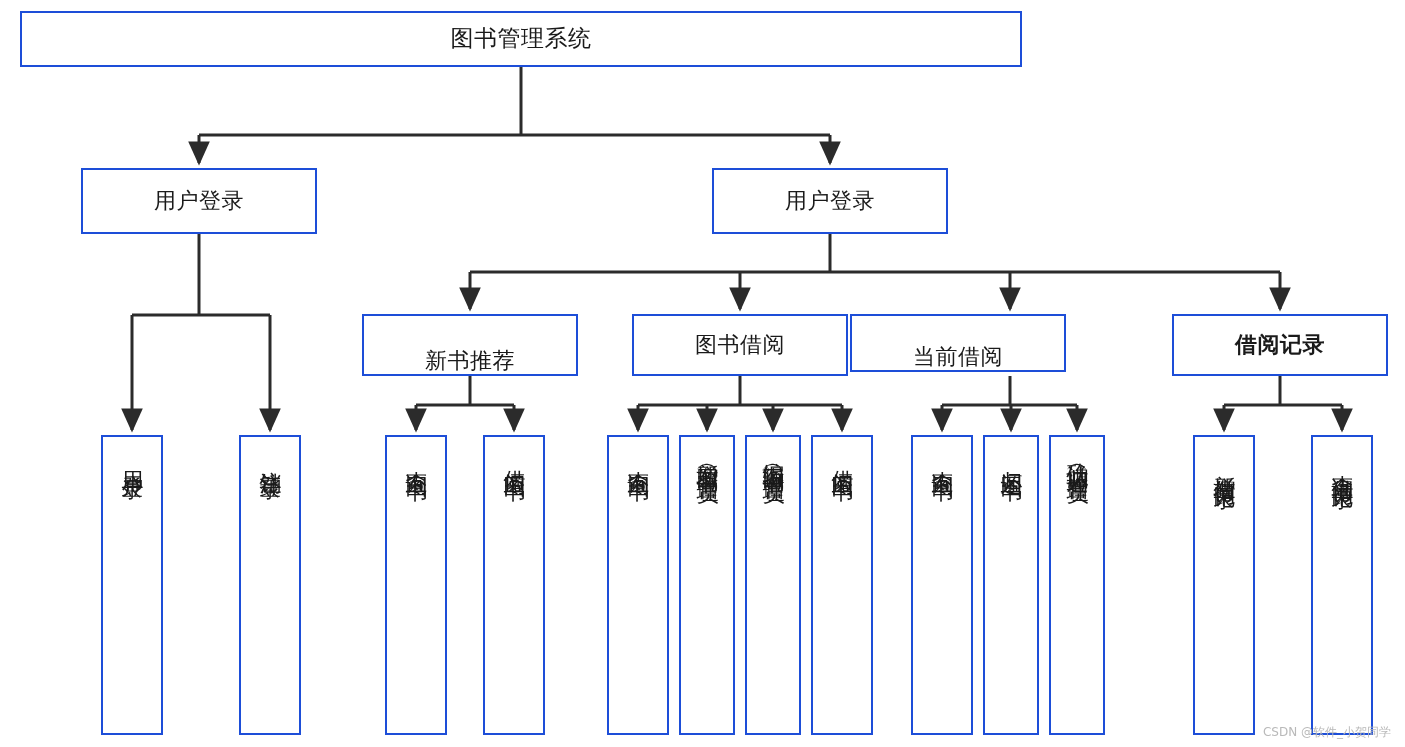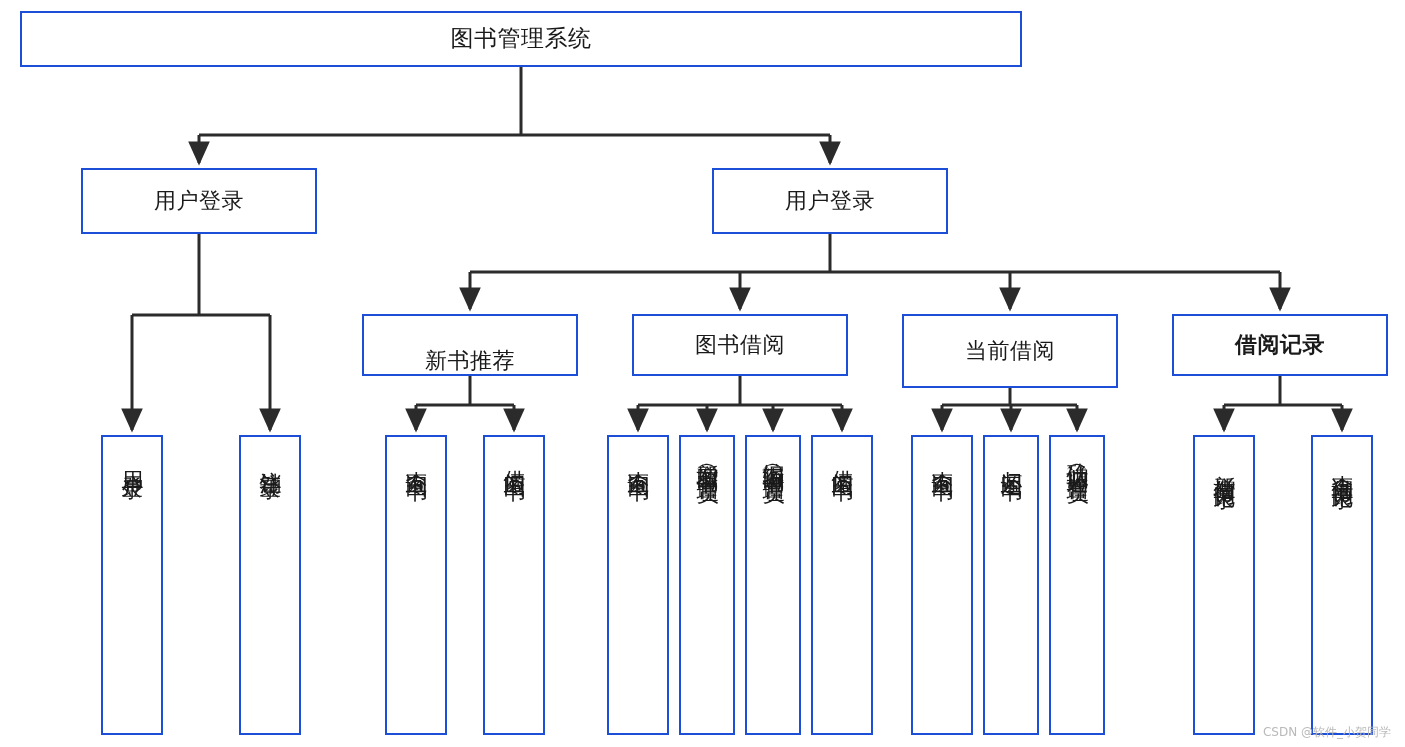--- a/index.html
+++ b/index.html
@@ -139,21 +139,21 @@
   <div class="node h" style="left:712px; top:168px; width:236px; height:66px;">
     <span class="lbl">用户登录</span>
   </div>
 
   <div class="node h" style="left:362px; top:314px; width:216px; height:62px;align-items:flex-end;">
     <span class="lbl">新书推荐</span>
   </div>
   <div class="node h" style="left:632px; top:314px; width:216px; height:62px;">
     <span class="lbl">图书借阅</span>
   </div>
-  <div class="node h" style="left:902px; top:314px; width:216px; height:74px;">
+  <div class="node h" style="left:850px; top:314px; width:216px; height:58px;align-items:flex-end;">
     <span class="lbl">当前借阅</span>
   </div>
   <div class="node h" style="left:1172px; top:314px; width:216px; height:62px;font-weight:bold;">
     <span class="lbl">借阅记录</span>
   </div>
 
   <div class="node v" style="left:101px; top:435px; width:62px; height:300px;">
     <span class="lbl">用户登录</span>
   </div>
   <div class="node v" style="left:239px; top:435px; width:62px; height:300px;">

